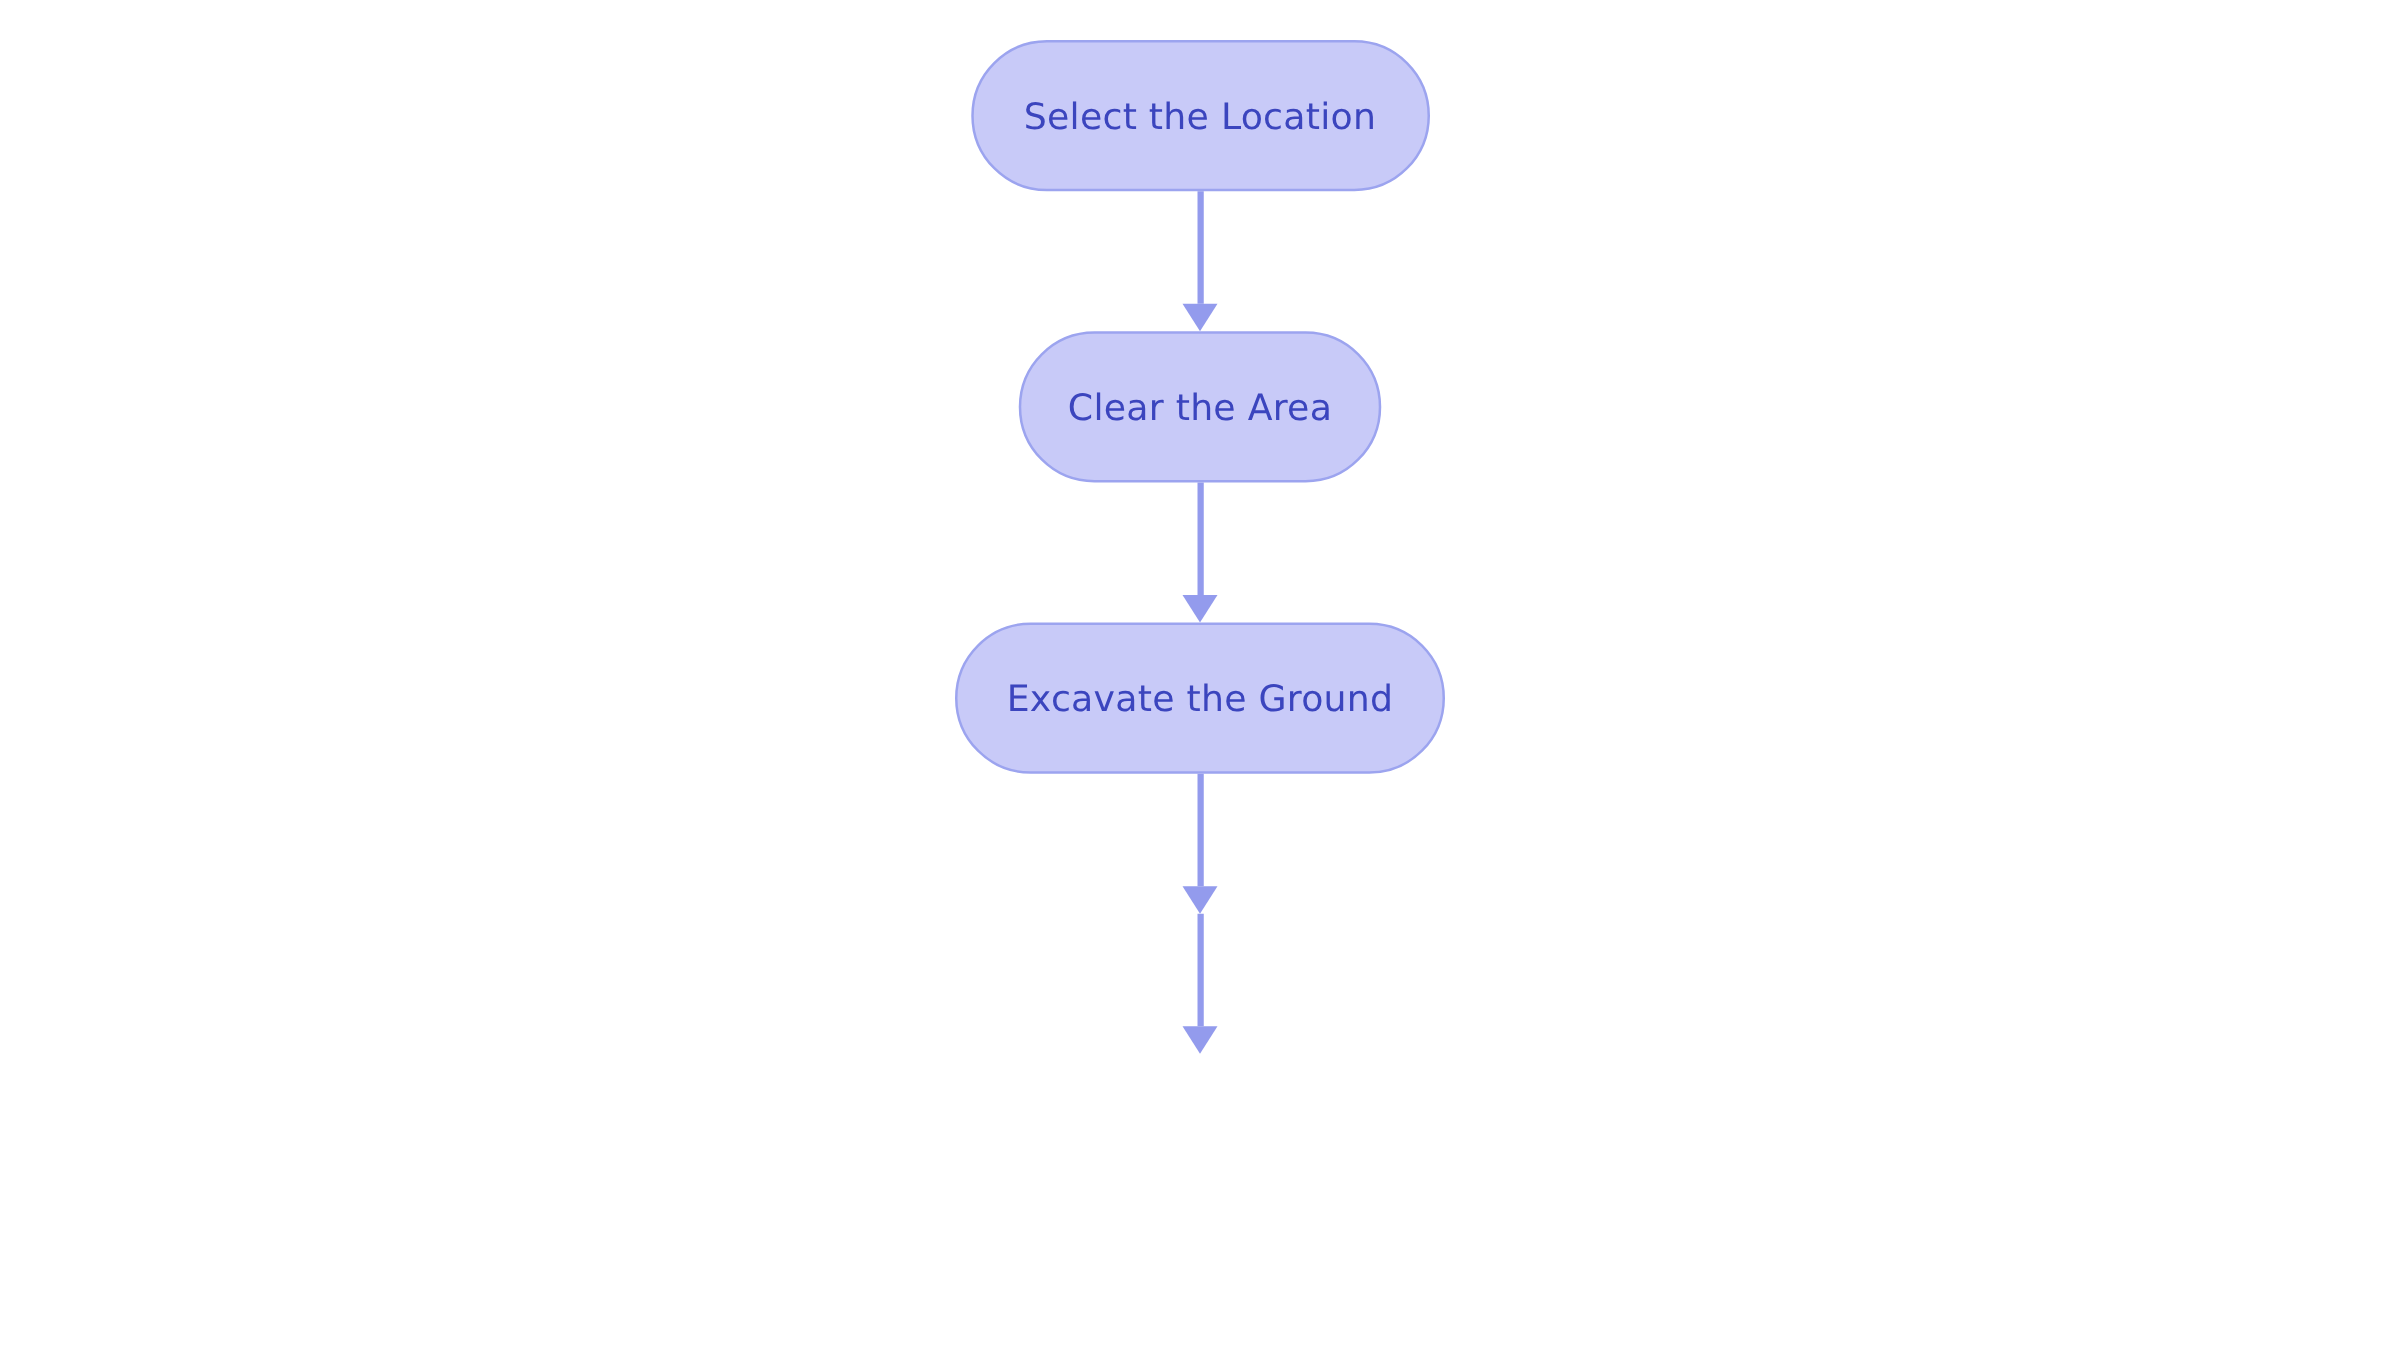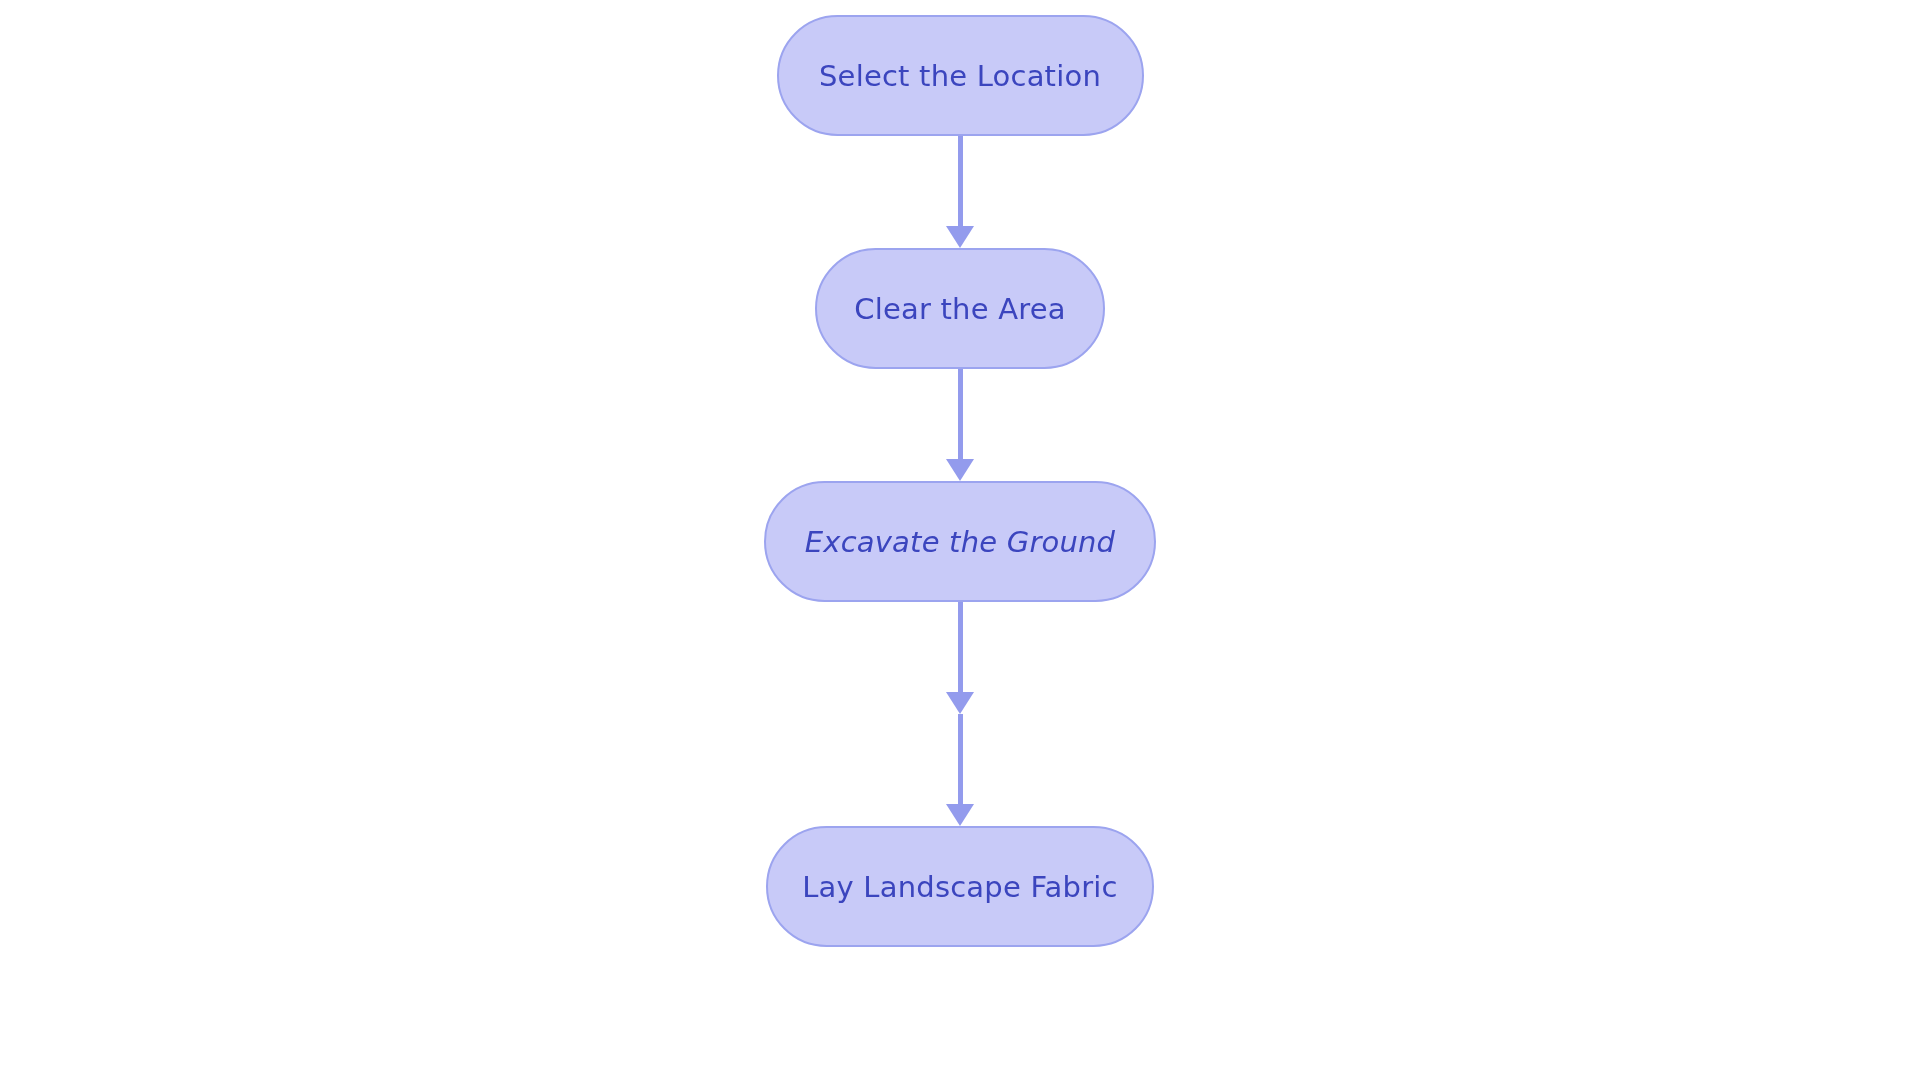--- a/index.html
+++ b/index.html
@@ -16,21 +16,21 @@
     background: var(--page-bg);
   }
   .canvas {
     position: relative;
     width: 1920px;
     height: 1083px;
     background: var(--page-bg);
     display: flex;
     flex-direction: column;
     align-items: center;
-    padding-top: 15px;
+    padding-top: 32px;
     overflow: hidden;
     font-family: "DejaVu Sans", "Liberation Sans", sans-serif;
   }
   .node {
     height: 121px;
     border-radius: 61px;
     background: var(--node-fill);
     border: 2px solid var(--node-border);
     display: flex;
     align-items: center;
@@ -39,21 +39,21 @@
   }
   .node span {
     color: var(--node-text);
     font-size: 29px;
     font-weight: 400;
     letter-spacing: 0.2px;
     white-space: nowrap;
   }
   .n0 { width: 367px; }
   .n1 { width: 290px; }
-  .n2 { width: 392px; font-style: italic; }
+  .n2 { width: 392px; }
   .n3 { width: 303px; }
   .n4 { width: 388px; }
   .connector {
     height: 112px;
     width: 30px;
     display: flex;
     flex-direction: column;
     align-items: center;
     flex: 0 0 auto;
   }
@@ -101,17 +101,14 @@
     <div class="line"></div>
     <div class="head"></div>
   </div>
 
 
   <div class="connector">
     <div class="line"></div>
     <div class="head"></div>
   </div>
 
-  <div class="node n4">
-    <span>Lay Landscape Fabric</span>
-  </div>
 
 </div>
 
 </body></html>

